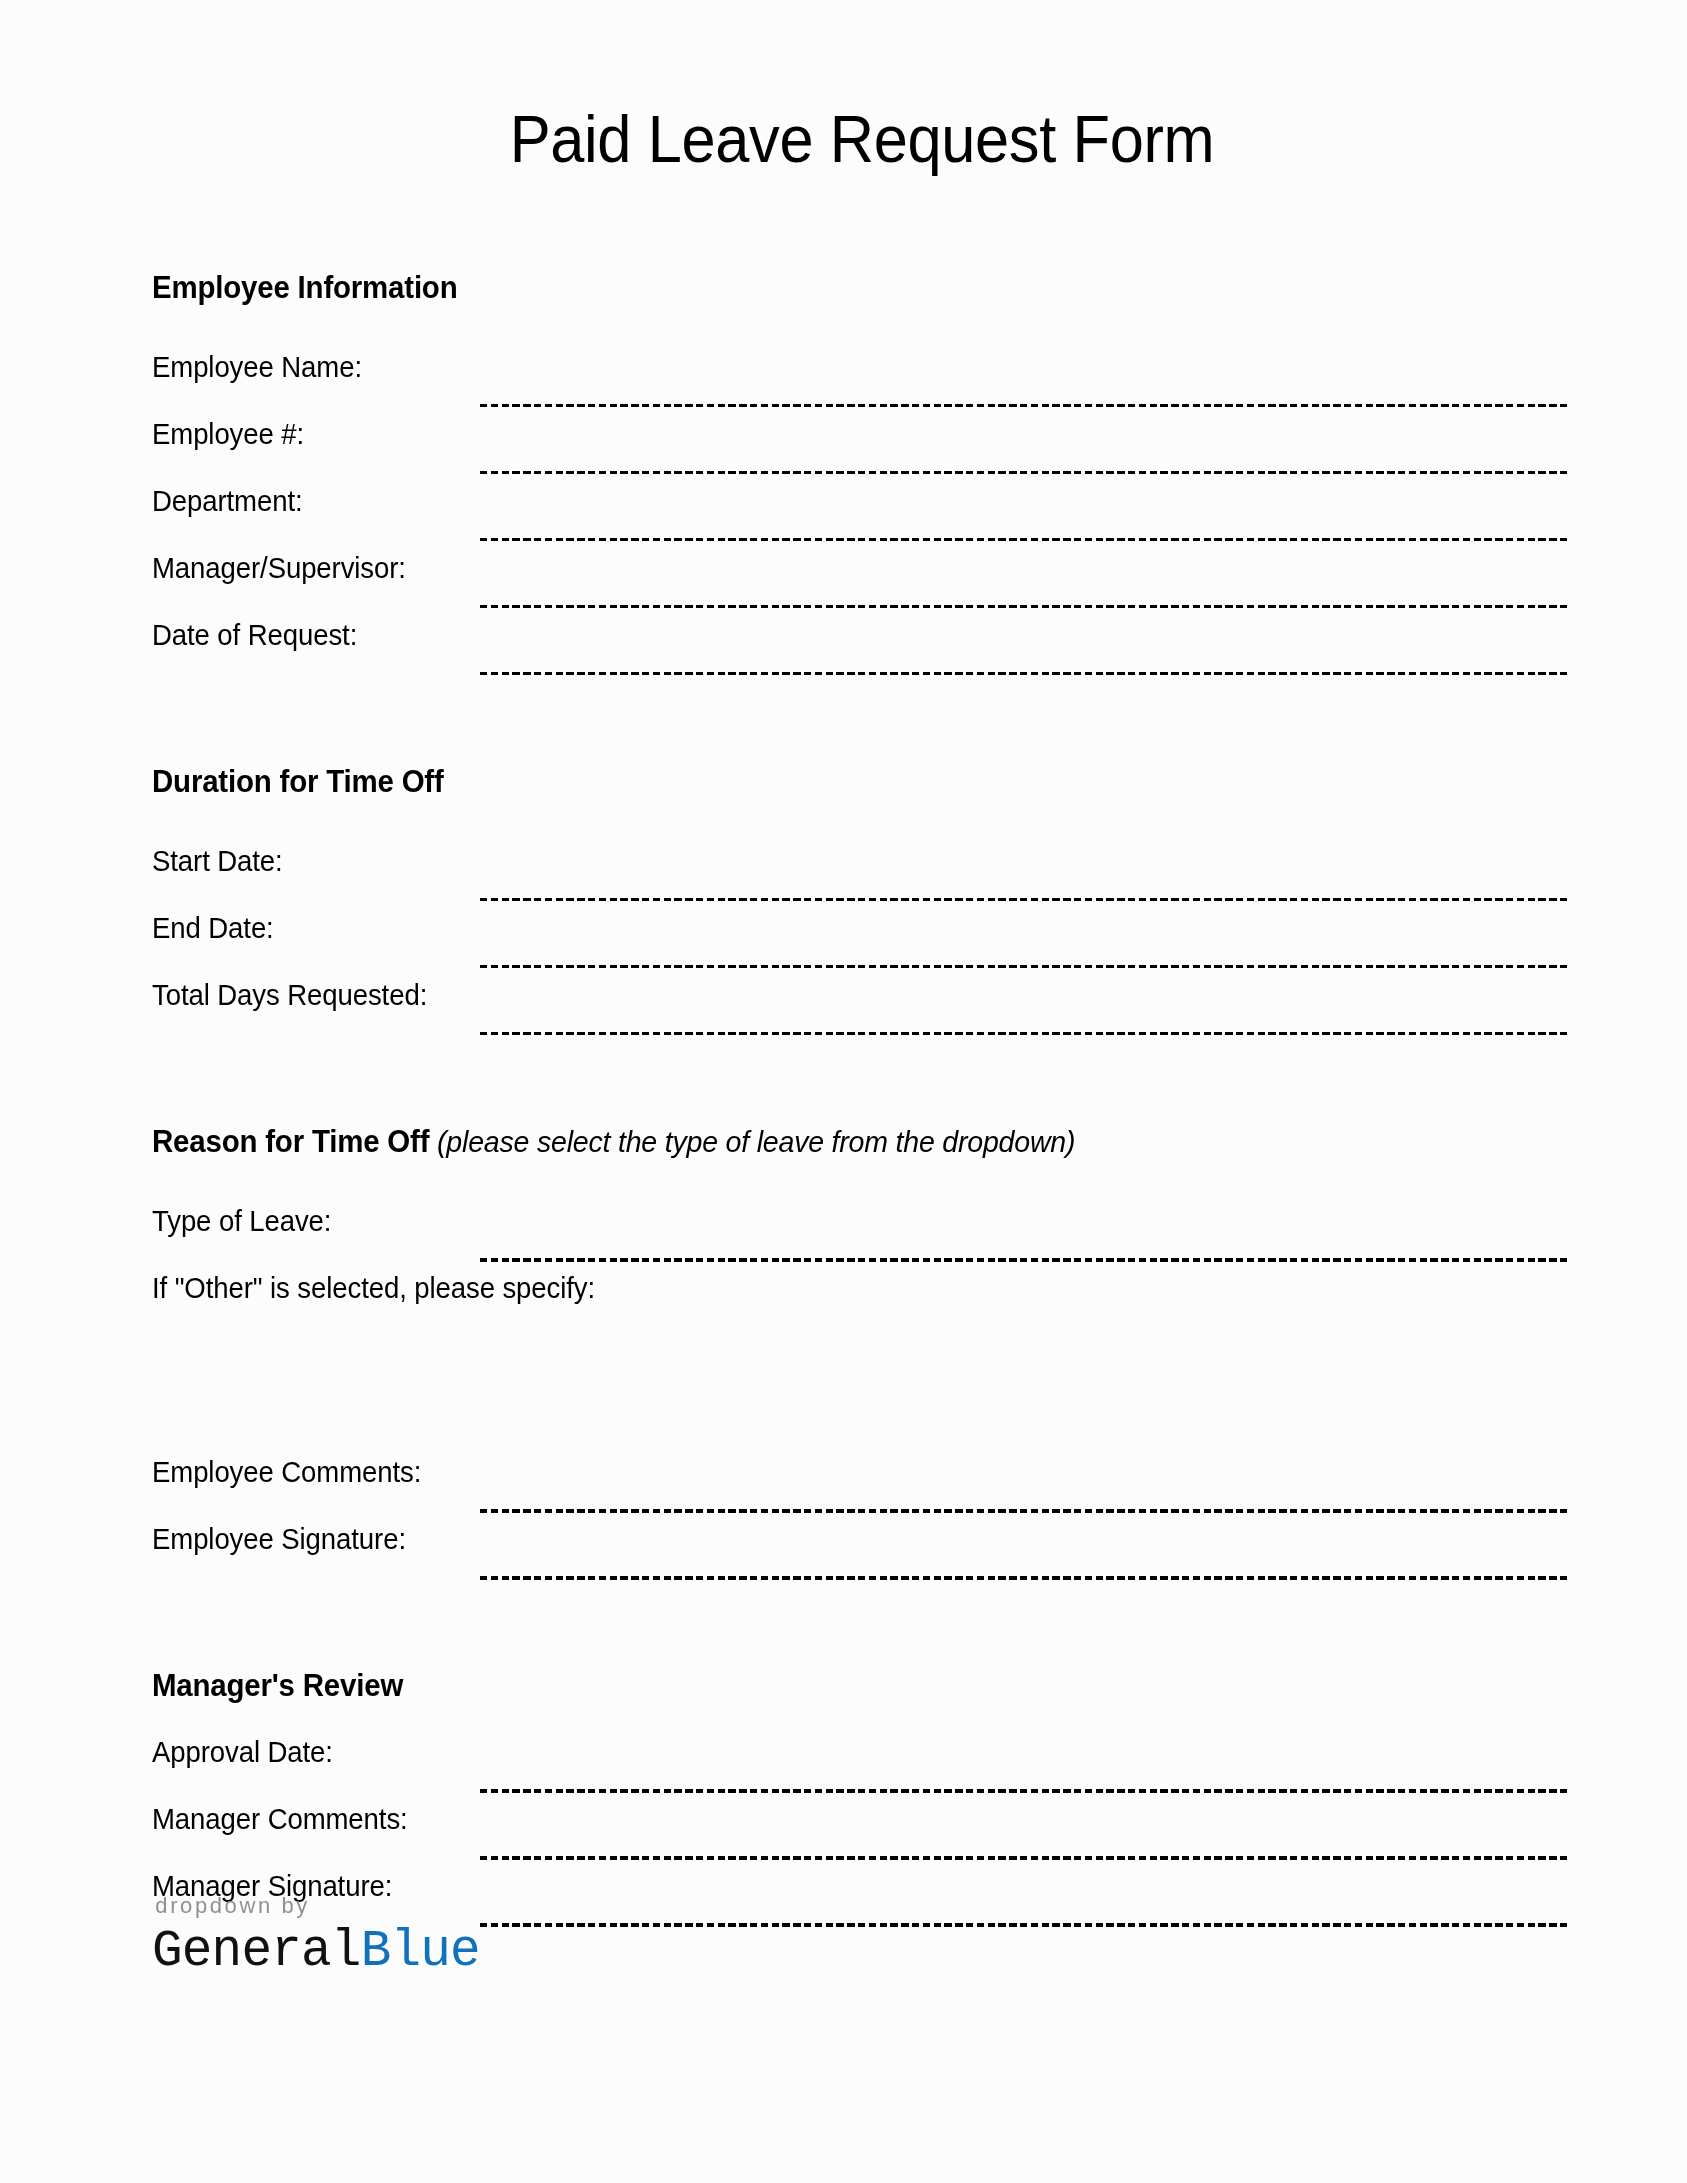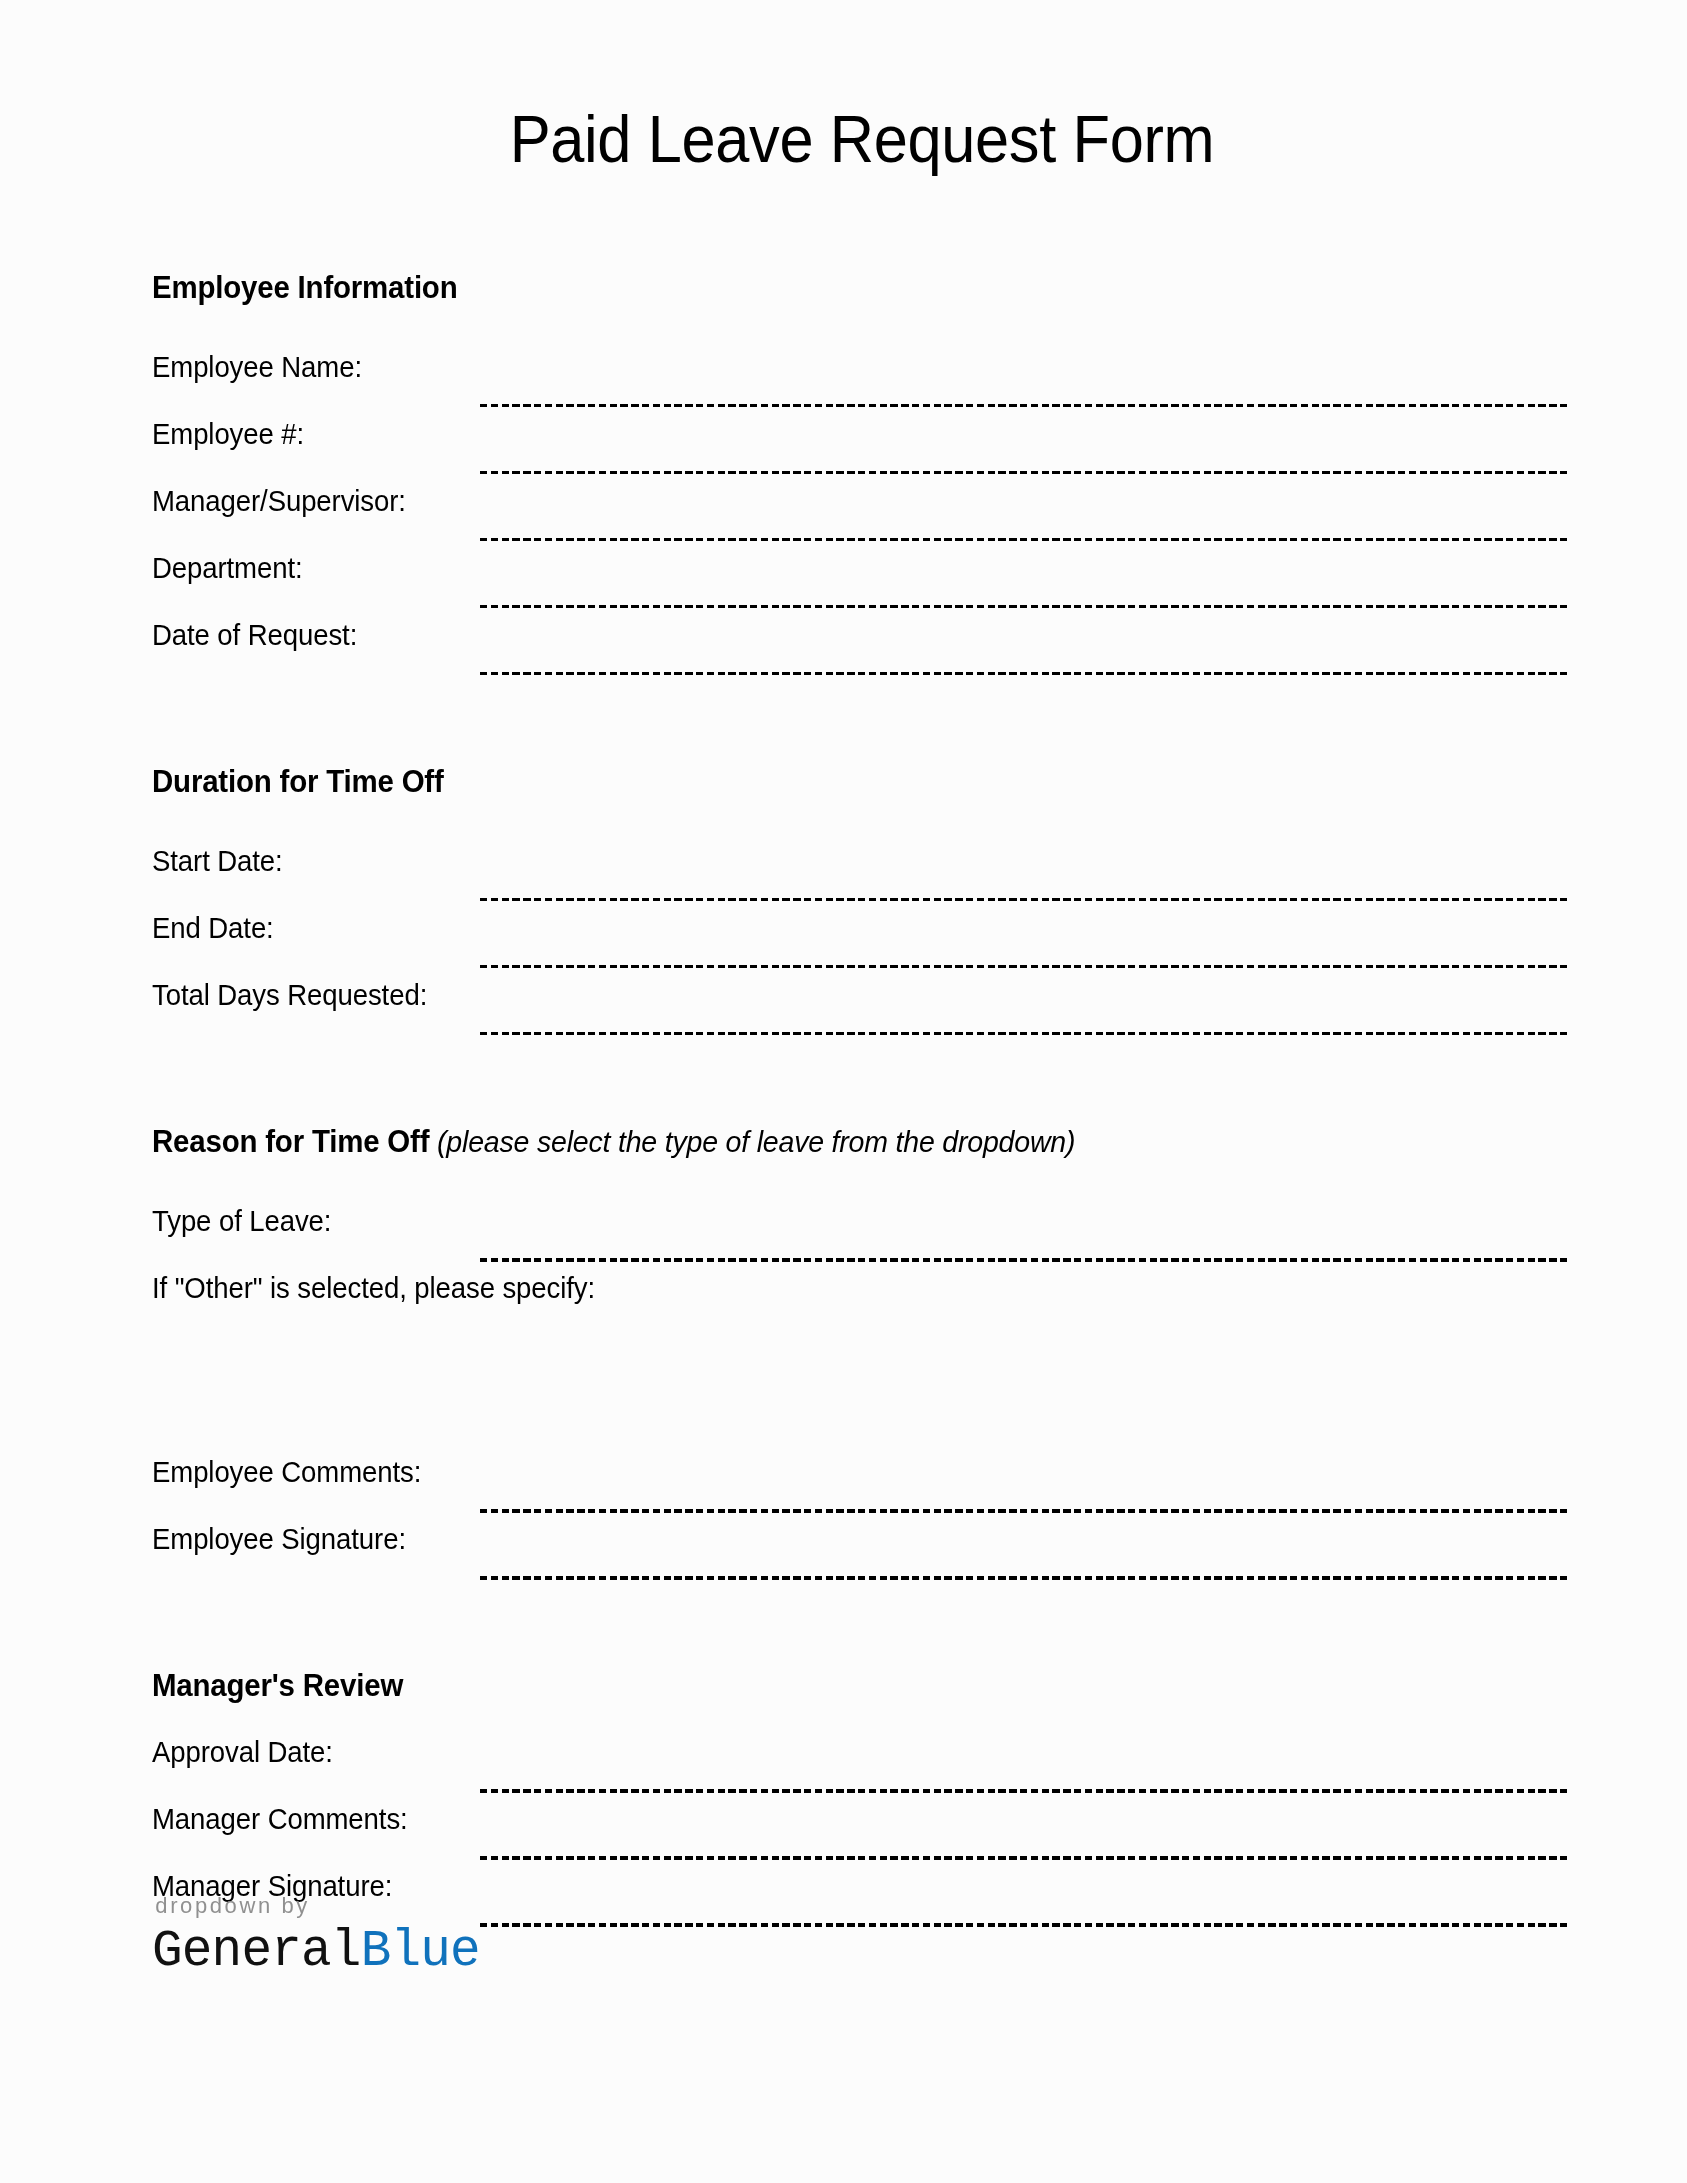--- a/index.html
+++ b/index.html
@@ -150,26 +150,26 @@
         <span class="field-label">Employee Name:</span>
         <span class="field-line"></span>
       </div>
 
       <div class="field-row">
         <span class="field-label">Employee #:</span>
         <span class="field-line"></span>
       </div>
 
       <div class="field-row">
+        <span class="field-label">Department:</span>
+        <span class="field-line"></span>
+      </div>
+
+      <div class="field-row">
         <span class="field-label">Manager/Supervisor:</span>
-        <span class="field-line"></span>
-      </div>
-
-      <div class="field-row">
-        <span class="field-label">Department:</span>
         <span class="field-line"></span>
       </div>
 
       <div class="field-row">
         <span class="field-label">Date of Request:</span>
         <span class="field-line"></span>
       </div>
     </div>
 
     <div class="gap-lg"></div>

